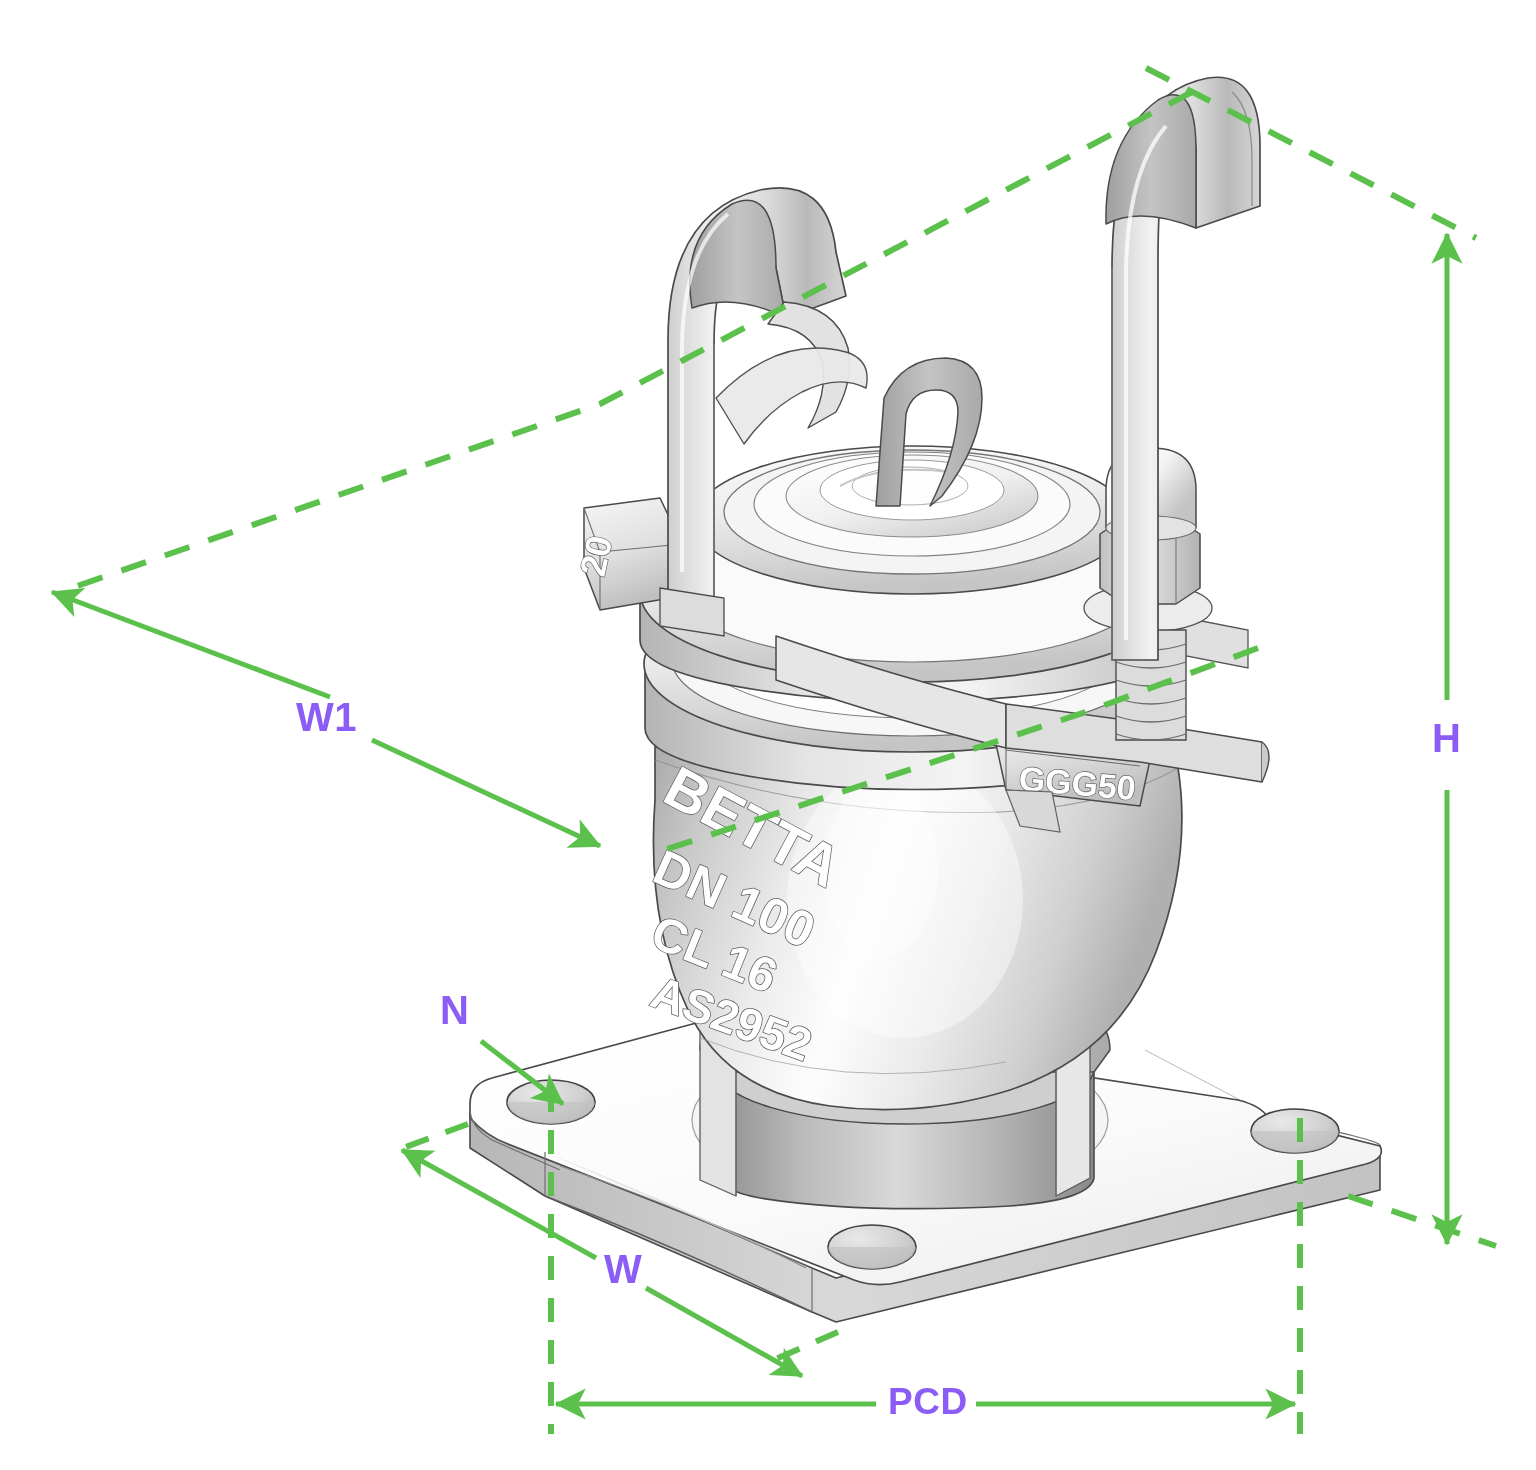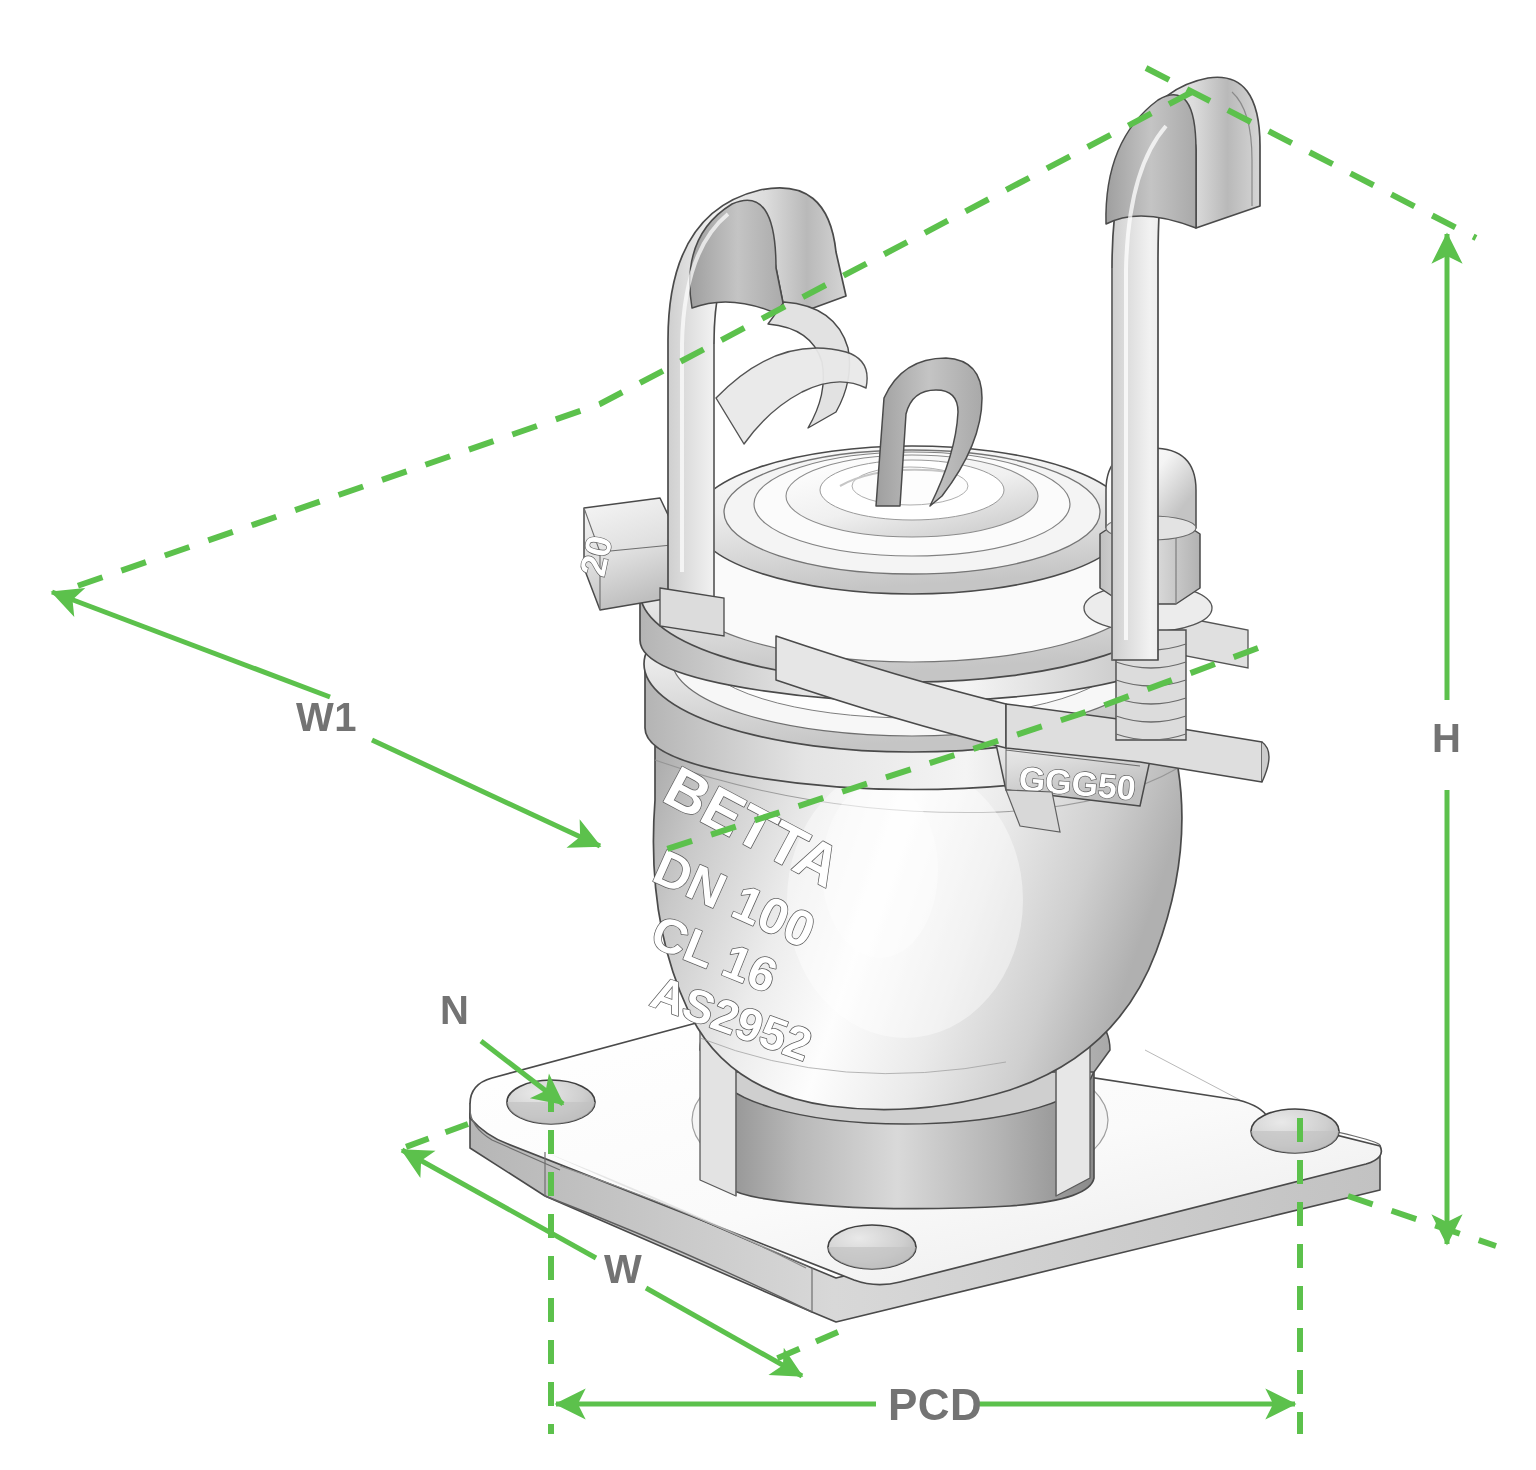--- a/index.html
+++ b/index.html
@@ -4,31 +4,31 @@
 <title>Valve Dimension Drawing</title>
 <style>
   html,body{margin:0;padding:0;background:#ffffff;}
   body{font-family:"Liberation Sans",sans-serif;}
   #stage{position:relative;width:1536px;height:1470px;background:#ffffff;overflow:hidden;}
   #stage svg{position:absolute;left:0;top:0;}
   .dimlabel{
     position:absolute;
     font-family:"Liberation Sans",sans-serif;
     font-weight:bold;
-    color:#737373;
+    color:#8b5cf6;
     white-space:nowrap;
     letter-spacing:0.5px;
     line-height:1;
     user-select:none;
   }
   .dl-w1{font-size:40px;left:296px;top:697px;}
   .dl-h{font-size:40px;left:1432px;top:718px;}
   .dl-n{font-size:40px;left:440px;top:990px;}
   .dl-w{font-size:40px;left:604px;top:1249px;}
-  .dl-pcd{font-size:44px;left:888px;top:1383px;}
+  .dl-pcd{font-size:37px;left:888px;top:1383px;}
   .castlabel{
     position:absolute;
     font-family:"Liberation Sans",sans-serif;
     font-weight:bold;
     color:#8d8d8d;
     pointer-events:none;
     user-select:none;
     opacity:0;
   }
 </style>

